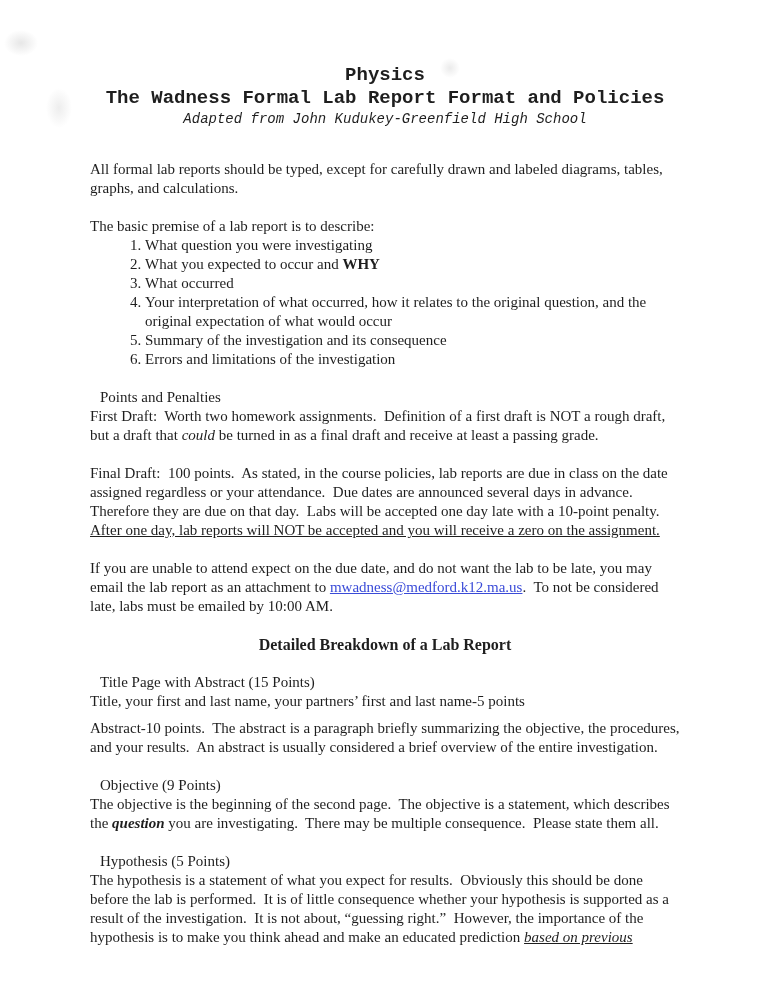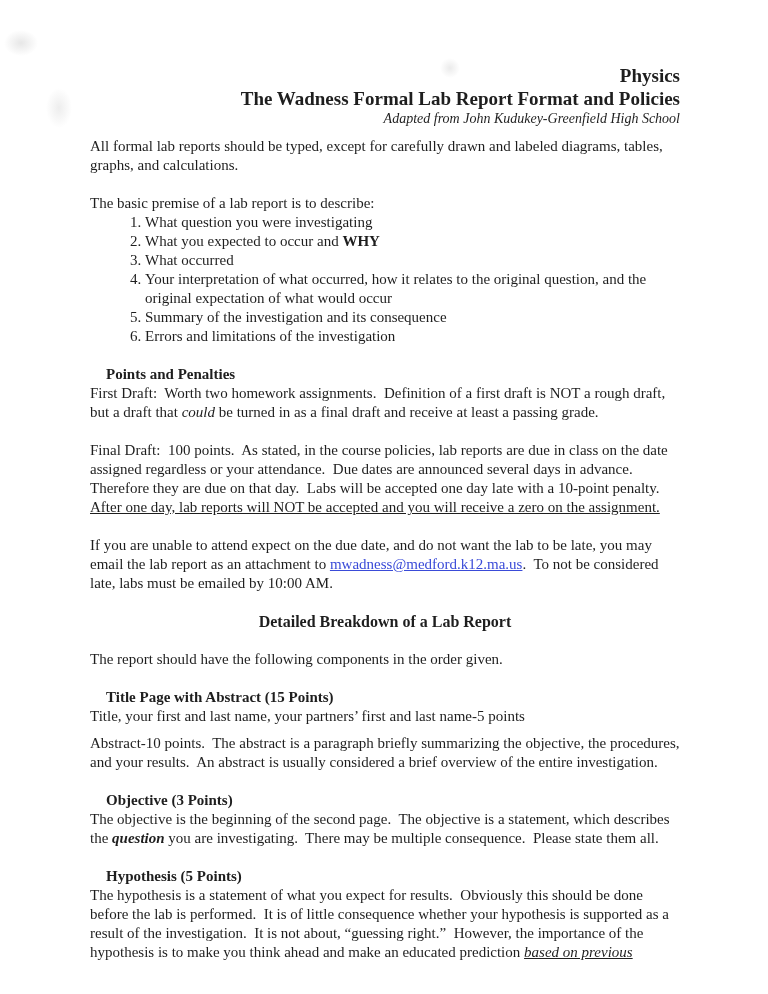--- a/index.html
+++ b/index.html
@@ -16,25 +16,25 @@
     padding: 64px 88px 40px 90px;
     overflow: hidden;
   }
   .artifact { position: absolute; border-radius: 50%; pointer-events: none; }
   .a1 { left: 4px; top: 30px; width: 34px; height: 26px;
         background: radial-gradient(closest-side, rgba(120,120,120,.18), rgba(120,120,120,0)); }
   .a2 { left: 46px; top: 88px; width: 26px; height: 40px;
         background: radial-gradient(closest-side, rgba(130,130,130,.14), rgba(130,130,130,0)); }
   .a3 { left: 440px; top: 58px; width: 20px; height: 20px;
         background: radial-gradient(closest-side, rgba(130,130,130,.16), rgba(130,130,130,0)); }
-  .title-block { text-align: right; margin-bottom: 9px; }
+  .title-block { text-align: center; margin-bottom: 32px; font-family: Liberation Mono, monospace; }
   .title-line { font-weight: bold; font-size: 19px; line-height: 23px; }
   .subtitle { font-style: italic; font-size: 14px; line-height: 18px; }
   p.body { margin: 0 0 19px 0; white-space: pre-wrap; }
-  .heading { font-weight: bold; margin: 19px 0 0 16px; }
+  .heading { font-weight: normal; margin: 19px 0 0 10px; }
   .center-heading { font-weight: bold; text-align: center; margin: 19px 0; font-size: 16px; }
   ol.premise-list { margin: 0 0 19px 0; padding-left: 55px; }
   ol.premise-list li { white-space: pre-wrap; }
   .it { font-style: italic; margin-top: 12px; }
   .bold-underline { font-weight: bold; }
   .underline { text-decoration: underline; }
   .bold-italic-underline { font-weight: bold; font-style: italic; }
   .italic-underline { font-style: italic; text-decoration: underline; }
   a.email-link { color: var(--link, #3a4bd8); text-decoration: underline; cursor: pointer; }
 </style>
@@ -66,24 +66,23 @@
 
   <div class="heading">Points and Penalties</div>
   <p class="body"><span>First Draft:  Worth two homework assignments.  Definition of a first draft is NOT a rough draft, but a draft that </span><span class="it">could</span><span> be turned in as a final draft and receive at least a passing grade.</span></p>
 
   <p class="body"><span>Final Draft:  100 points.  As stated, in the course policies, lab reports are due in class on the date assigned regardless or your attendance.  Due dates are announced several days in advance.  Therefore they are due on that day.  Labs will be accepted one day late with a 10-point penalty.  </span><span class="underline">After one day, lab reports will NOT be accepted and you will receive a zero on the assignment.</span></p>
 
   <p class="body"><span>If you are unable to attend expect on the due date, and do not want the lab to be late, you may email the lab report as an attachment to </span><a class="email-link">mwadness@medford.k12.ma.us</a><span>.  To not be considered late, labs must be emailed by 10:00 AM.</span></p>
 
   <div class="center-heading">Detailed Breakdown of a Lab Report</div>
 
-  <p class="body"><span>The report should have the following components in the order given.</span></p>
 
   <div class="heading">Title Page with Abstract (15 Points)</div>
   <p class="body" style="margin-bottom:8px"><span>Title, your first and last name, your partners’ first and last name-5 points</span></p>
   <p class="body"><span>Abstract-10 points.  The abstract is a paragraph briefly summarizing the objective, the procedures, and your results.  An abstract is usually considered a brief overview of the entire investigation.</span></p>
 
-  <div class="heading">Objective (3 Points)</div>
+  <div class="heading">Objective (9 Points)</div>
   <p class="body"><span>The objective is the beginning of the second page.  The objective is a statement, which describes the </span><span class="bold-italic-underline">question</span><span> you are investigating.  There may be multiple consequence.  Please state them all.</span></p>
 
   <div class="heading">Hypothesis (5 Points)</div>
   <p class="body"><span>The hypothesis is a statement of what you expect for results.  Obviously this should be done before the lab is performed.  It is of little consequence whether your hypothesis is supported as a result of the investigation.  It is not about, “guessing right.”  However, the importance of the hypothesis is to make you think ahead and make an educated prediction </span><span class="italic-underline">based on previous</span></p>
 </div>
 
 </body></html>

